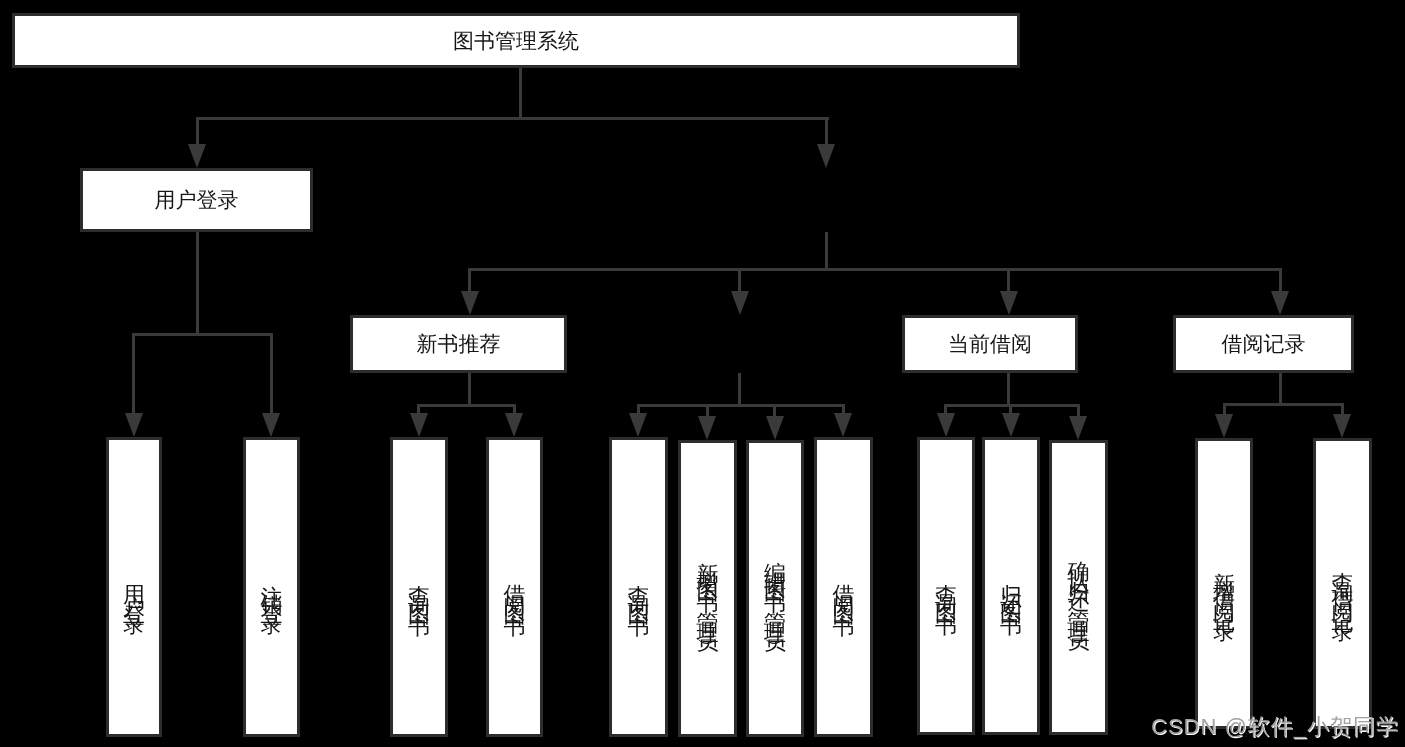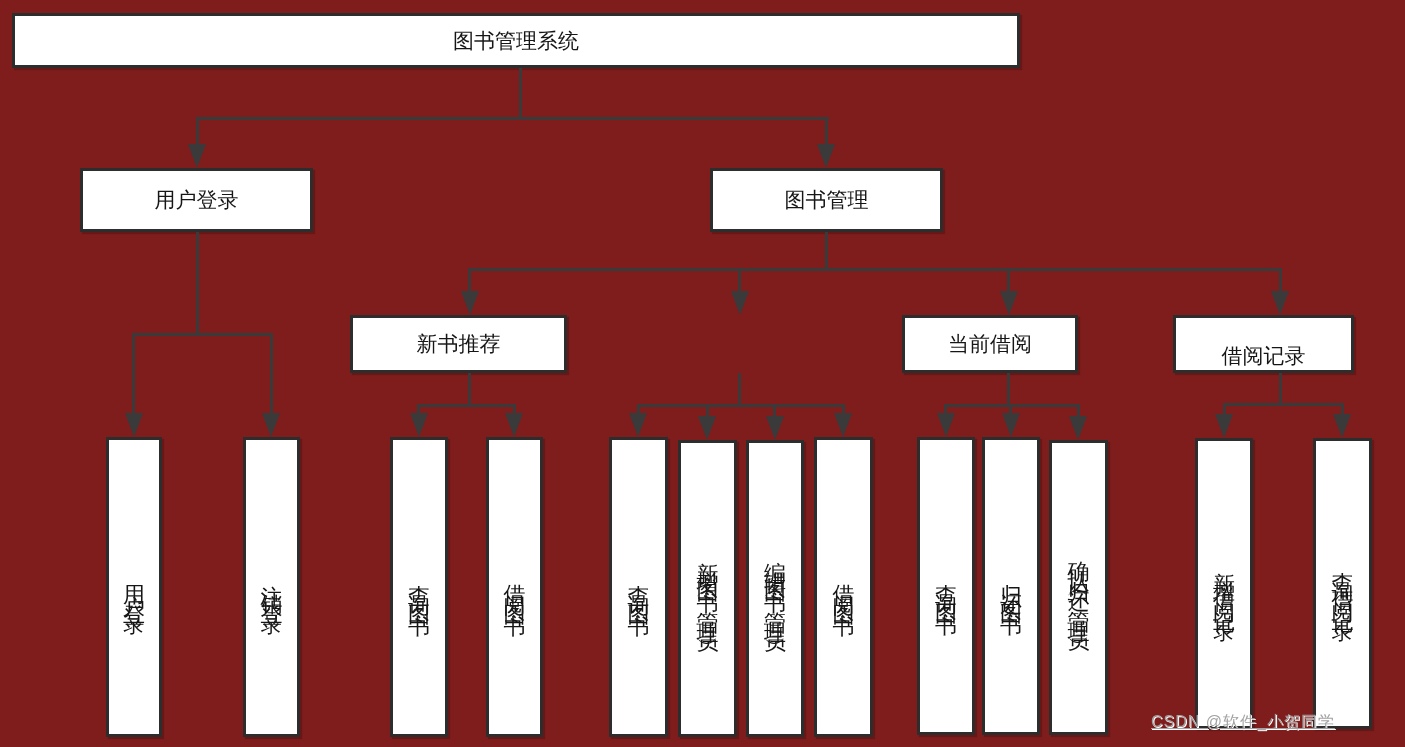--- a/index.html
+++ b/index.html
@@ -1,17 +1,17 @@
 <!DOCTYPE html>
 <html><head>
 <meta charset="utf-8">
 <style>
   html,body{margin:0;padding:0;background:#ffffff;}
   #canvas{
-    position:relative;width:1405px;height:747px;background:#7f1d1d;overflow:hidden;
+    position:relative;width:1405px;height:747px;background:#000000;overflow:hidden;
     font-family:"Liberation Sans","DejaVu Sans",sans-serif;
   }
   .node{
     position:absolute;background:#fff;border:3px solid #2d2d2d;box-sizing:border-box;
     display:flex;align-items:center;justify-content:center;
     box-shadow:2px 2px 1px rgba(0,0,0,0.18);
   }
   .node span{font-size:21px;color:#161616;white-space:nowrap;}
   .node.v span{
     writing-mode:vertical-rl;text-orientation:mixed;
@@ -20,23 +20,22 @@
   .hline,.vline{position:absolute;background:#3a3a3a;}
   .hline{height:3px;}
   .vline{width:3px;}
   .arrow{
     position:absolute;width:0;height:0;
     border-left:9px solid transparent;border-right:9px solid transparent;
     border-top:24px solid #3a3a3a;
   }
   .watermark{
     position:absolute;left:1151px;top:712px;z-index:5;
-    font-size:16px;color:#a2a2a2;letter-spacing:1px;white-space:nowrap;
+    font-size:22px;color:#a2a2a2;letter-spacing:1px;white-space:nowrap;
     text-shadow:1px 1px 0 #ffffff;
-    text-decoration:underline;
   }
 </style>
 </head>
 <body>
 
 <div id="canvas">
 
   <div class="node" style="left:12px;top:13px;width:1008px;height:55px;">
     <span>图书管理系统</span>
   </div>
@@ -45,23 +44,20 @@
     <div class="vline" style="left:519px;top:68px;height:52px;"></div>
     <div class="hline" style="left:196px;top:117px;width:633px;"></div>
     <div class="vline" style="left:196px;top:117px;height:29px;"></div>
     <div class="arrow" style="left:188px;top:144px;"></div>
     <div class="vline" style="left:825px;top:117px;height:29px;"></div>
     <div class="arrow" style="left:817px;top:144px;"></div>
   </div>
 
   <div class="node" style="left:80px;top:168px;width:233px;height:64px;">
     <span>用户登录</span>
-  </div>
-  <div class="node" style="left:710px;top:168px;width:233px;height:64px;">
-    <span>图书管理</span>
   </div>
 
   <div>
     <div class="vline" style="left:196px;top:232px;height:104px;"></div>
     <div class="hline" style="left:132px;top:333px;width:141px;"></div>
     <div class="vline" style="left:132px;top:333px;height:80px;"></div>
     <div class="arrow" style="left:125px;top:413px;"></div>
     <div class="vline" style="left:270px;top:333px;height:80px;"></div>
     <div class="arrow" style="left:262px;top:413px;"></div>
   </div>
@@ -78,21 +74,21 @@
     <div class="vline" style="left:1279px;top:268px;height:24px;"></div>
     <div class="arrow" style="left:1271px;top:291px;"></div>
   </div>
 
   <div class="node" style="left:350px;top:315px;width:217px;height:58px;">
     <span>新书推荐</span>
   </div>
   <div class="node" style="left:902px;top:315px;width:176px;height:58px;">
     <span>当前借阅</span>
   </div>
-  <div class="node" style="left:1173px;top:315px;width:181px;height:58px;align-items:flex-end;">
+  <div class="node" style="left:1173px;top:315px;width:181px;height:58px;">
     <span>借阅记录</span>
   </div>
 
   <div>
     <div class="vline" style="left:468px;top:373px;height:34px;"></div>
     <div class="hline" style="left:417px;top:404px;width:99px;"></div>
     <div class="vline" style="left:417px;top:404px;height:9px;"></div>
     <div class="arrow" style="left:410px;top:413px;"></div>
     <div class="vline" style="left:513px;top:404px;height:9px;"></div>
     <div class="arrow" style="left:505px;top:413px;"></div>

